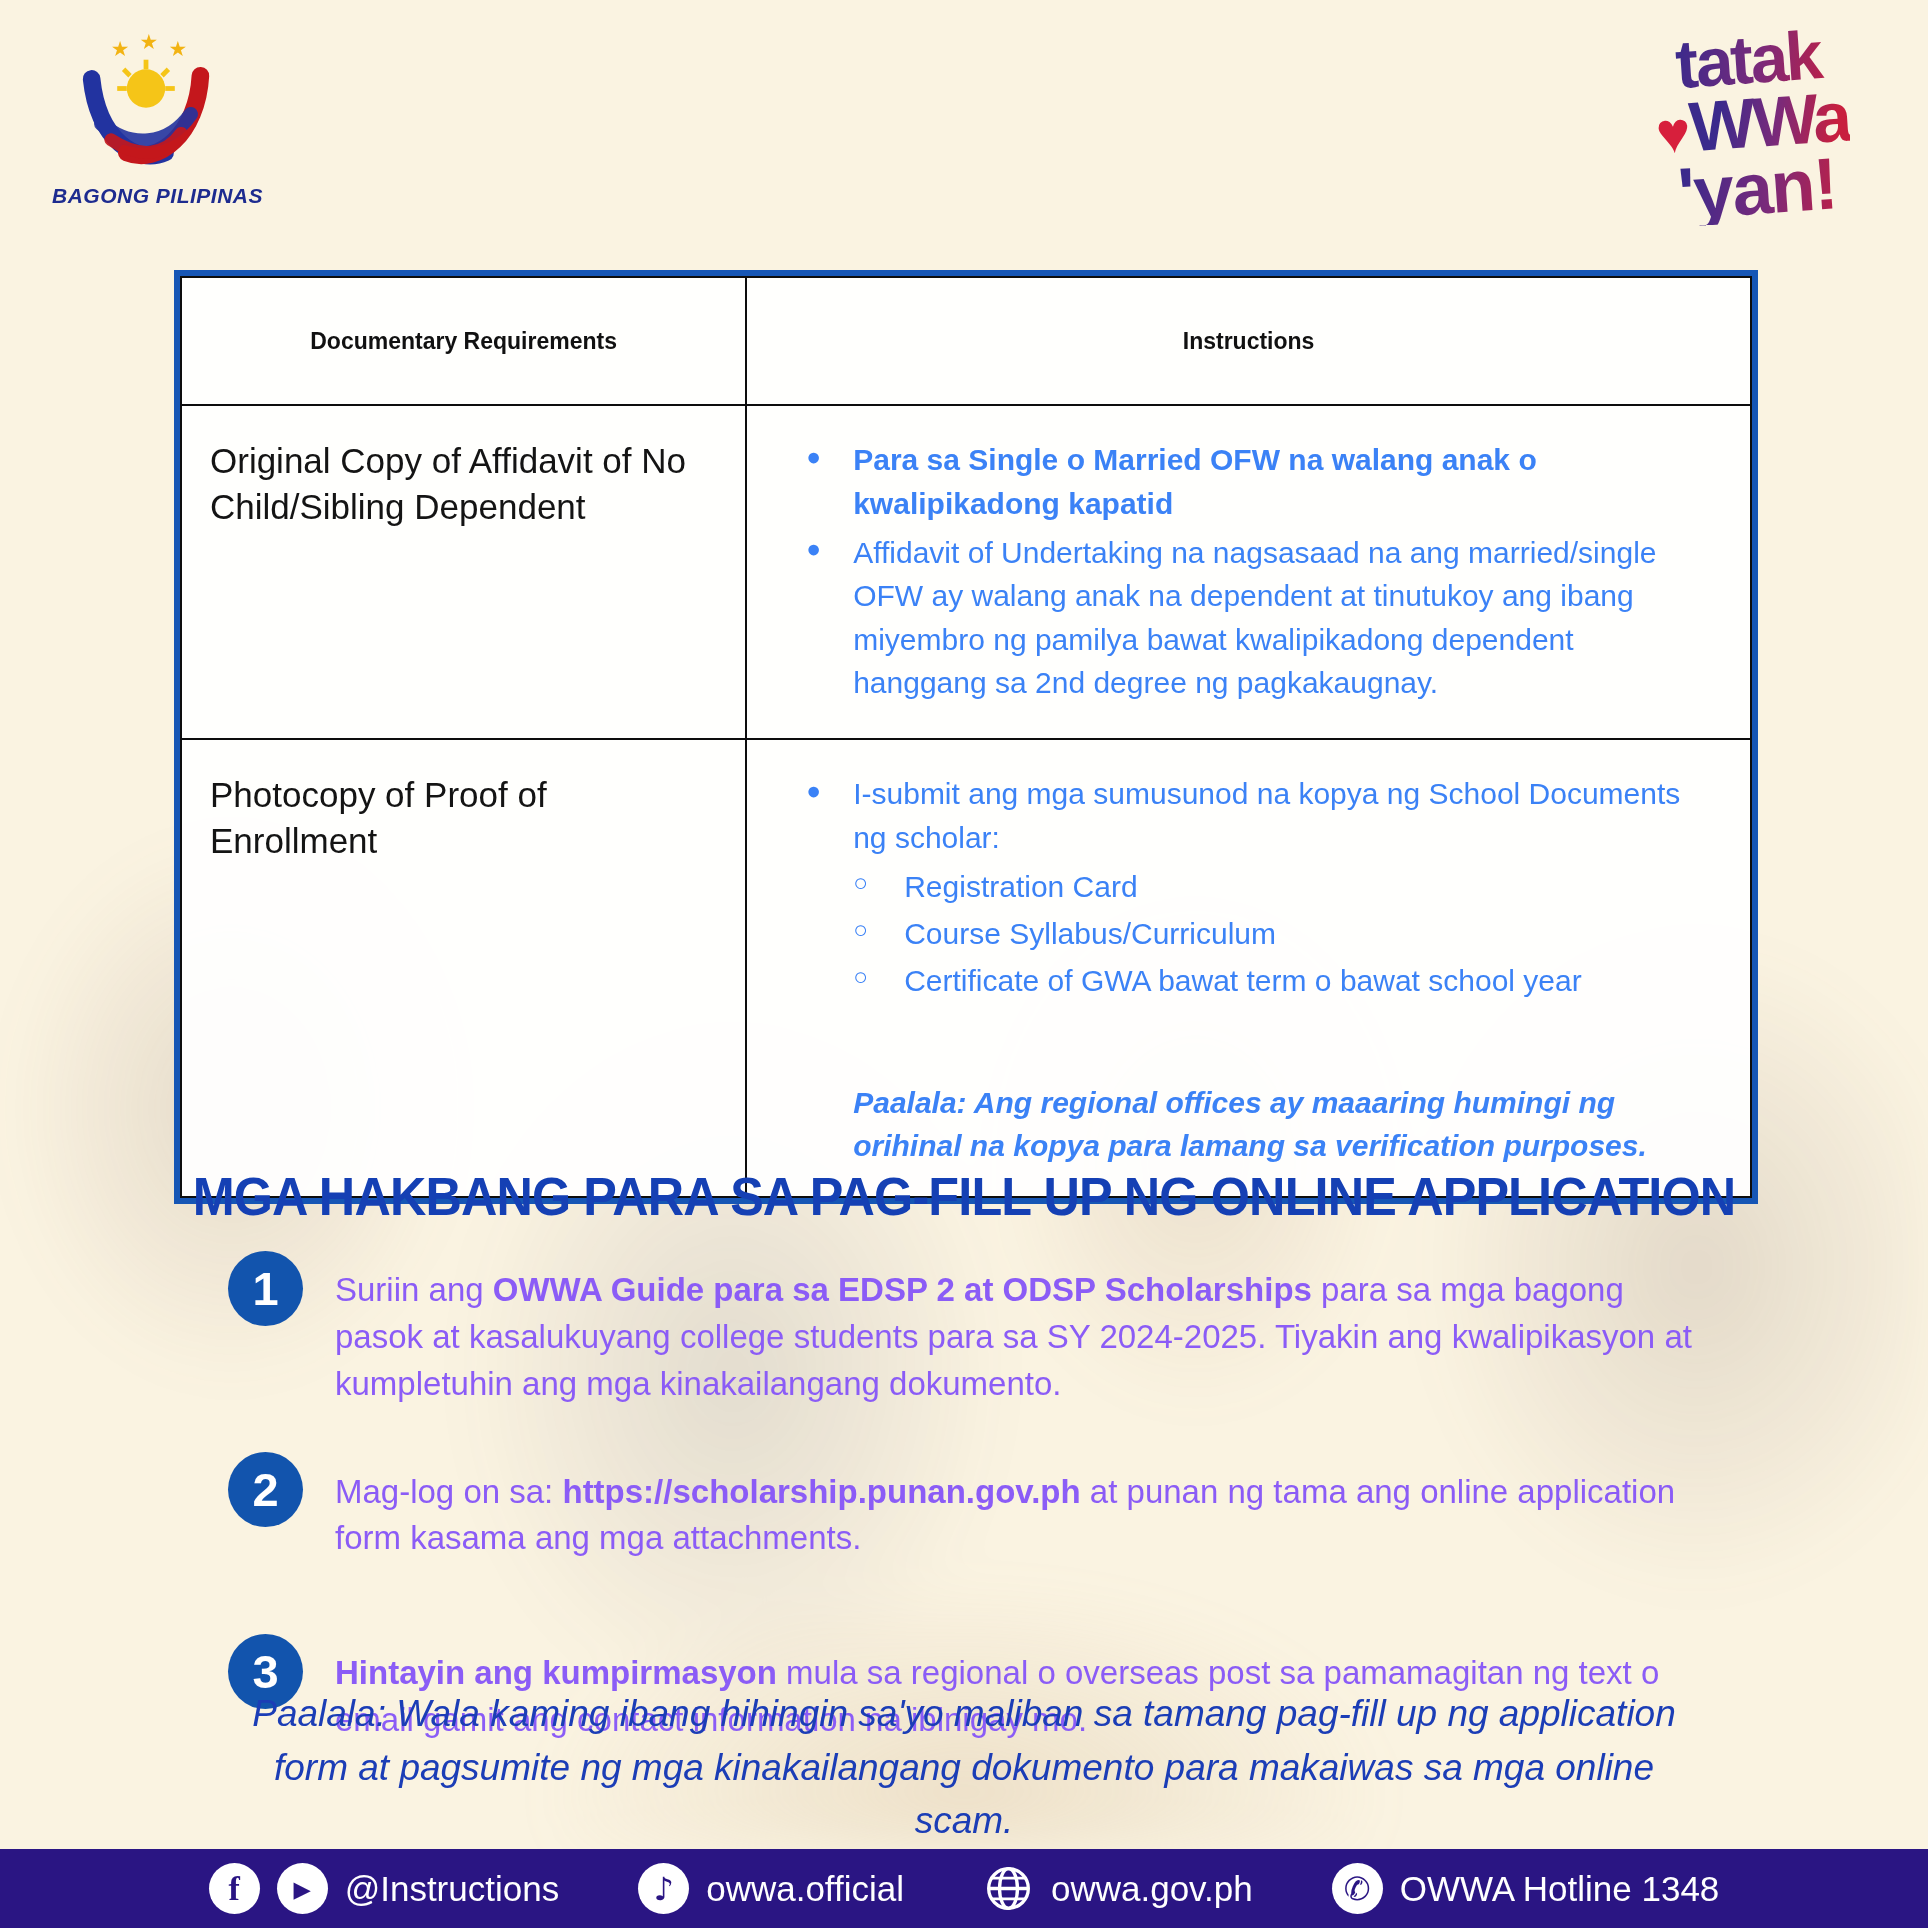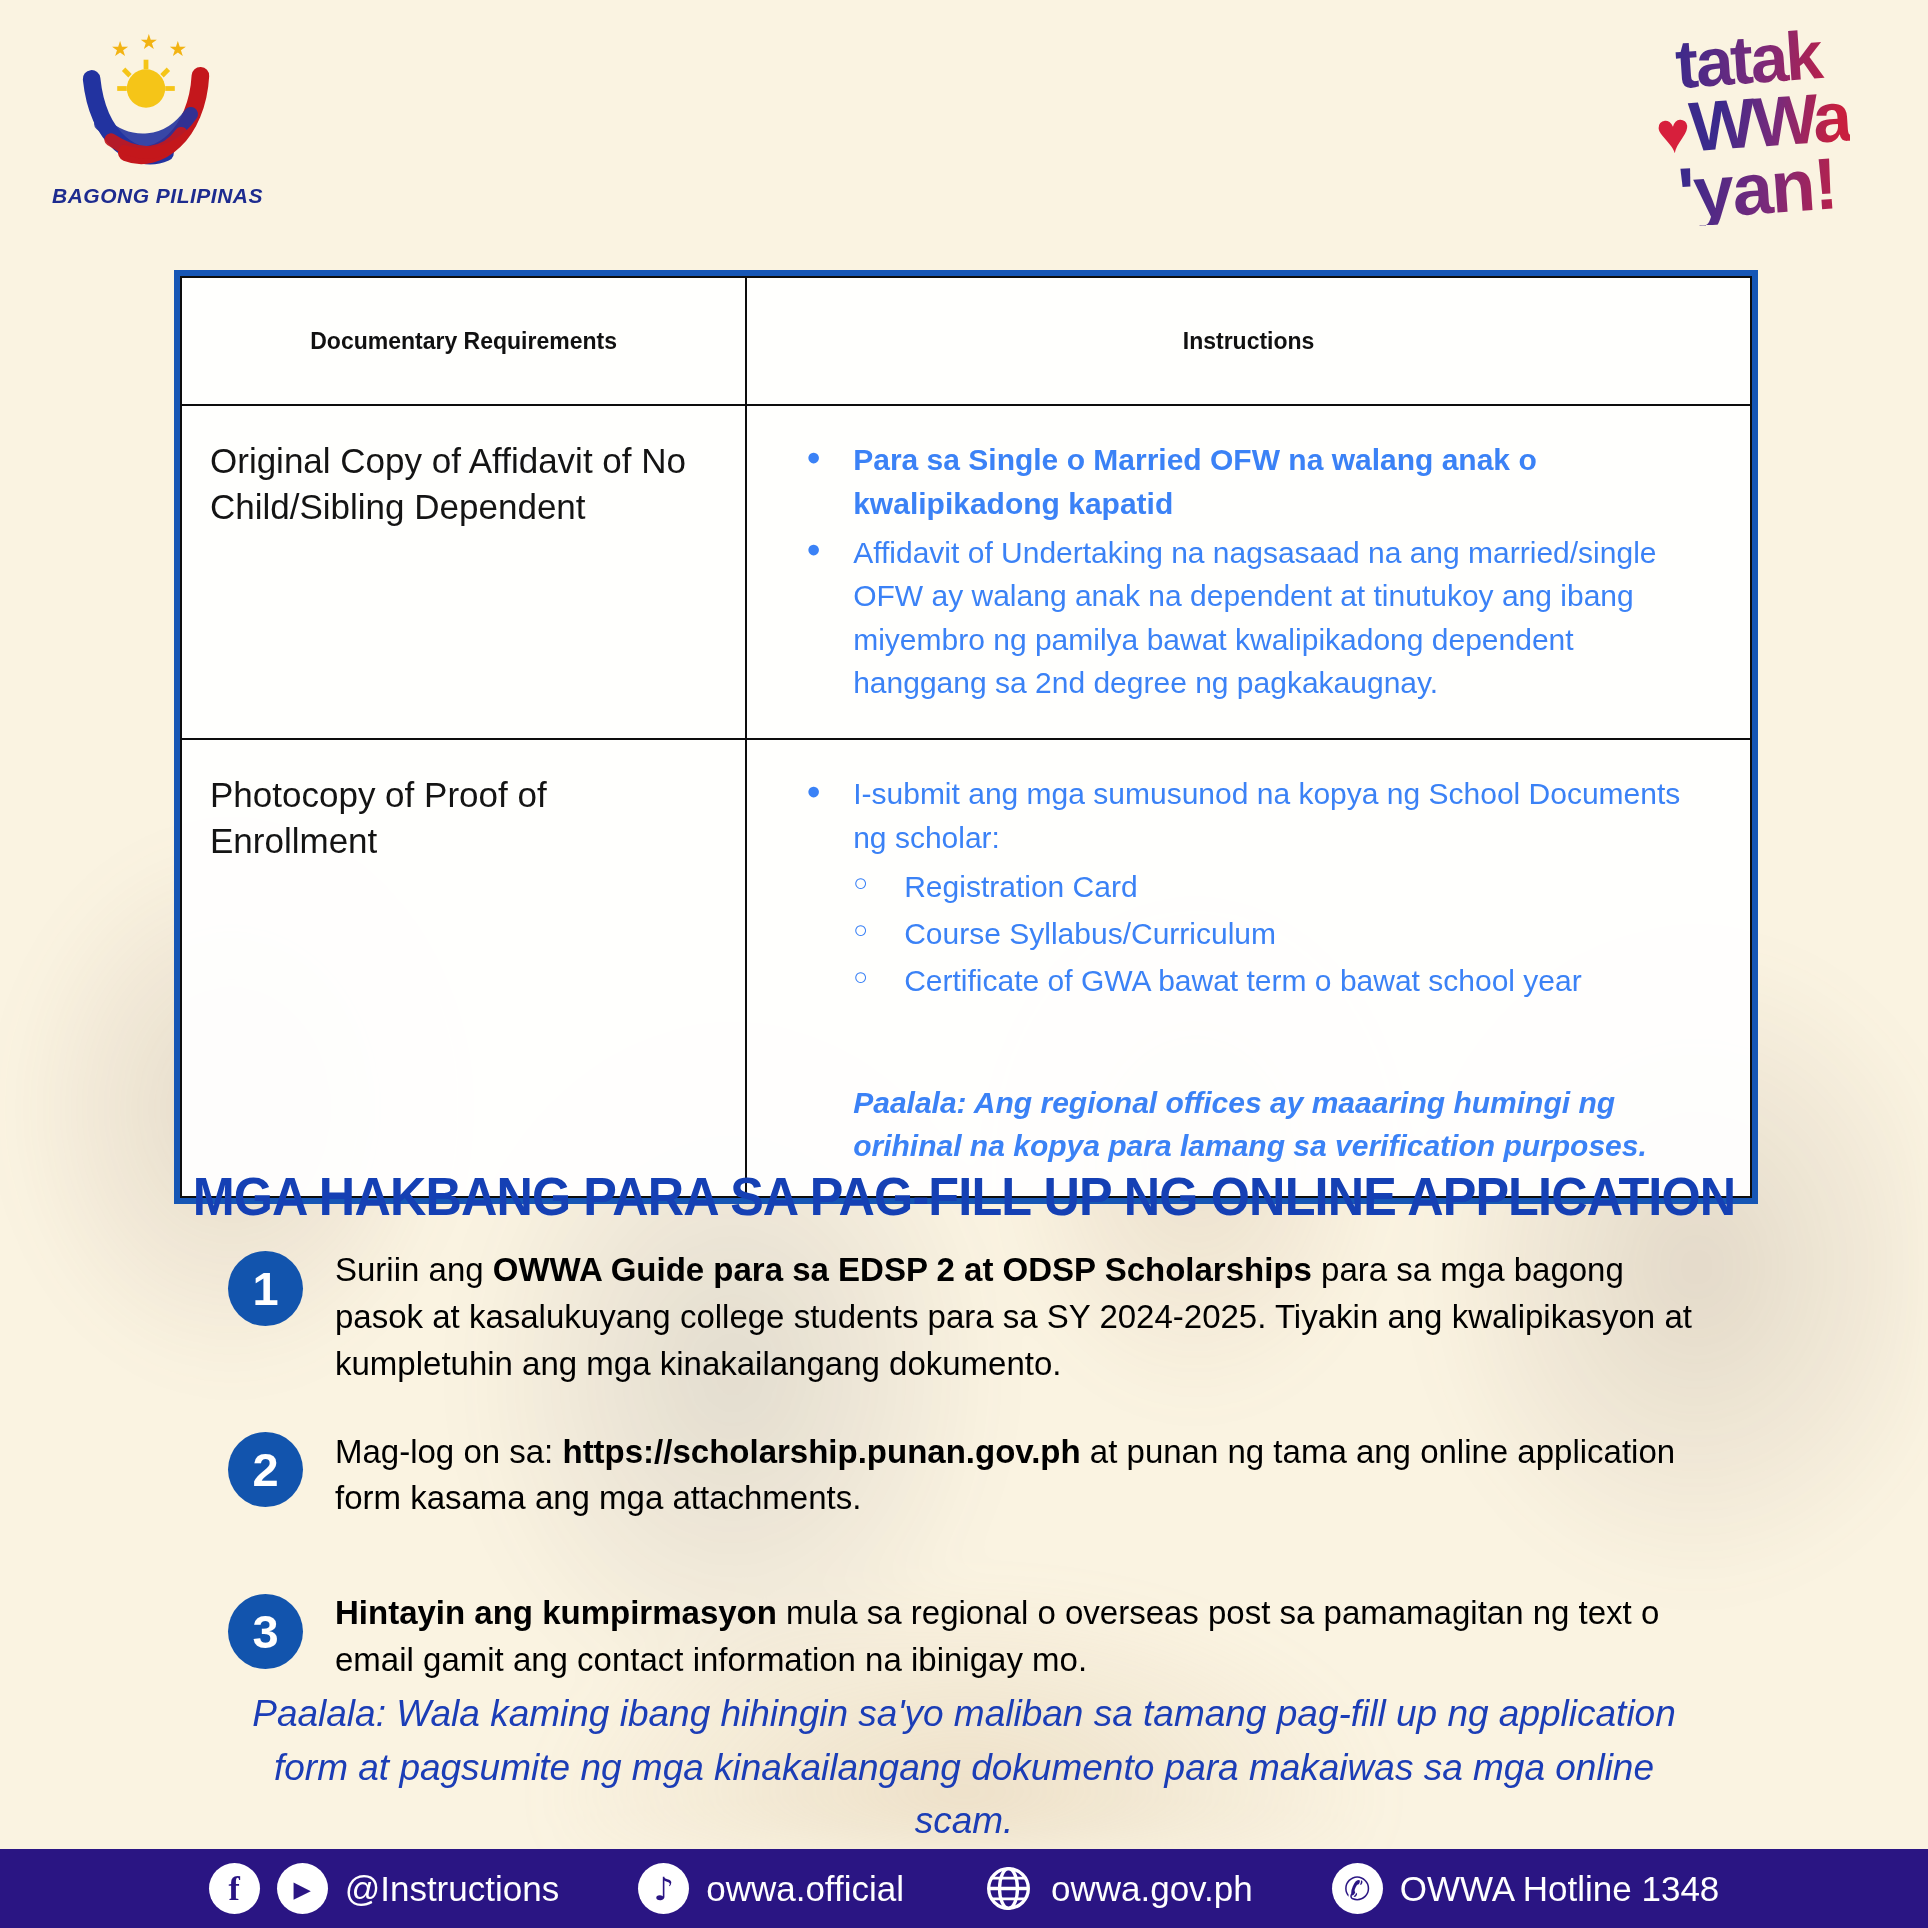--- a/index.html
+++ b/index.html
@@ -76,21 +76,21 @@
     letter-spacing:-0.9px; transform:scaleX(0.95);
   }
   .steps { position:absolute; top:1247px; left:228px; right:160px; display:flex; flex-direction:column; }
   .step { display:flex; gap:32px; align-items:flex-start; }
   .step + .step { margin-top:41px; }
   .step.last { margin-top:68px; }
   .step-num {
     flex:none; width:75px; height:75px; border-radius:50%; background:#1254ad; color:#fff;
     display:flex; align-items:center; justify-content:center; font-size:47px; font-weight:800; margin-top:3.8px;
   }
-  .step-text { font-size:33px; line-height:1.42; color:#000000; max-width:1384px; }
+  .step-text { font-size:33px; line-height:1.42; color:#8b5cf6; max-width:1384px;margin-top:20px; }
   .step-text b { font-weight:800; }
 
   
   .reminder {
     position:absolute; top:1687px; left:0; right:0;
     text-align:center; font-style:italic; font-size:37px; line-height:1.45;
     color:#1b3db6; width:1469px; margin:0 auto;
   }
   .reminder b { font-weight:400;text-align:right; }
 

